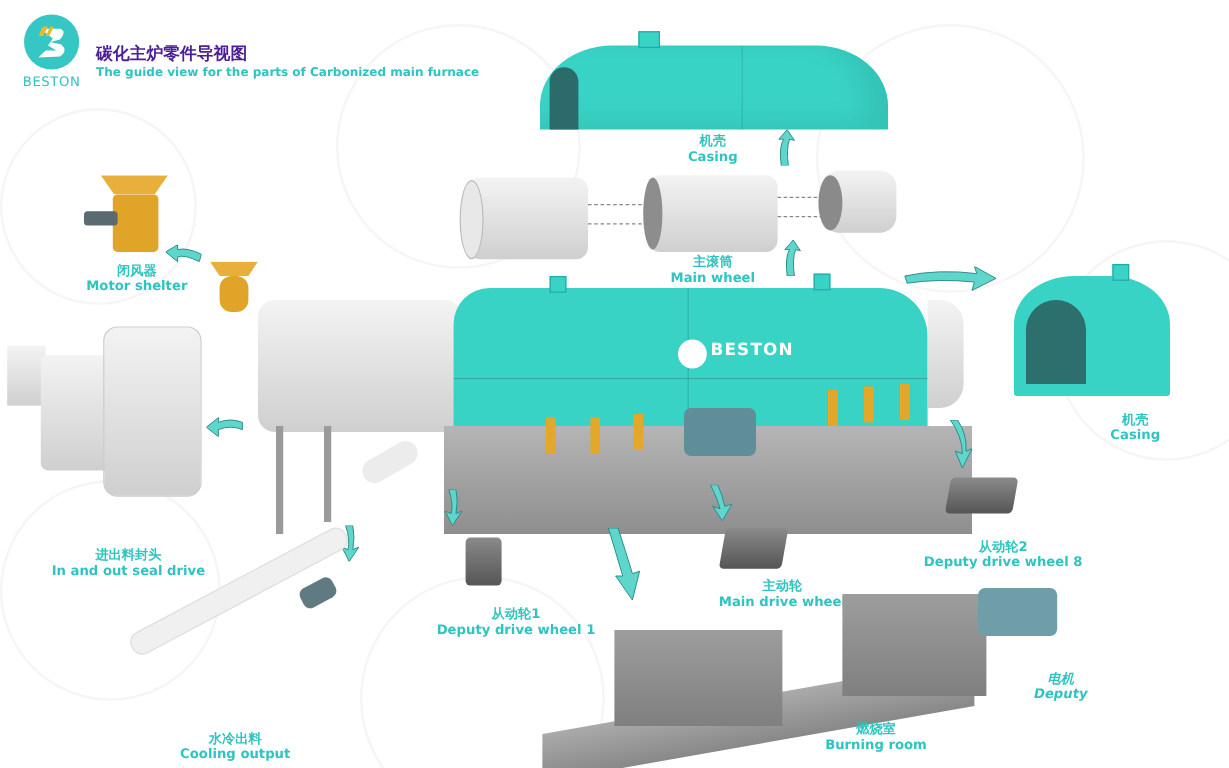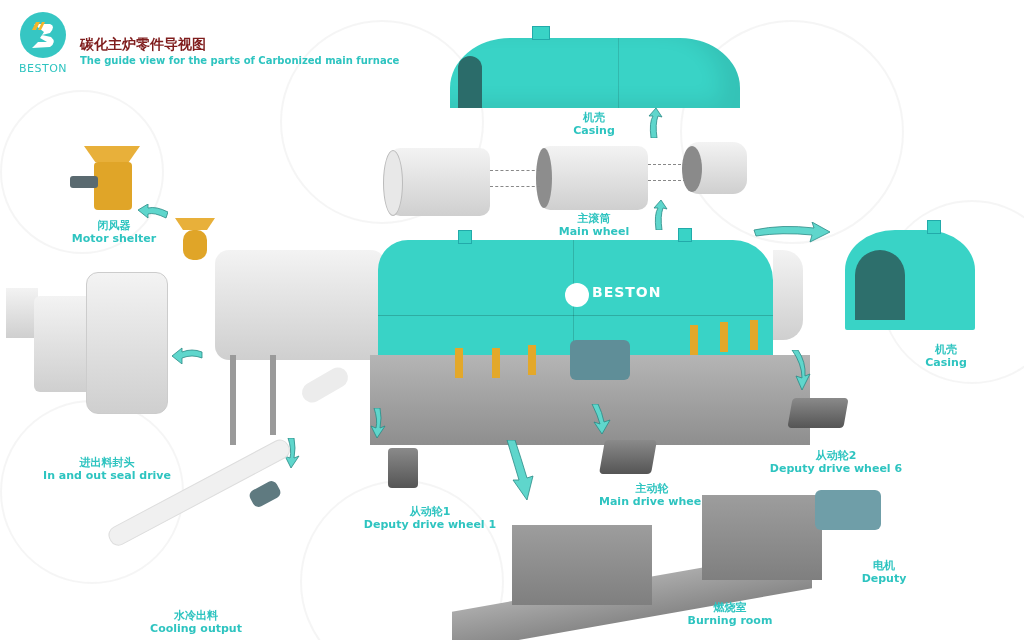--- a/index.html
+++ b/index.html
@@ -27,21 +27,21 @@
 <div class="abs" style="left:14px;top:12px;width:58px;height:66px;">
   <div class="abs" style="left:6px;top:0;width:46px;height:46px;border-radius:50%;background:#36c6c3;">
     <svg width="46" height="46" viewBox="0 0 46 46">
       <path d="M14 12 L30 12 Q36 14 30 21 L22 23 L31 25 Q37 30 30 35 L12 36 L18 30 L27 30 L20 26 L24 20 L20 17 Z" fill="#ffffff"></path>
       <path d="M16 10 L20 10 L16 18 L12 18 Z" fill="#f2b52a"></path>
       <path d="M22 10 L25 10 L21 18 L18 18 Z" fill="#f2b52a"></path>
     </svg>
   </div>
   <div class="abs" style="left:0;top:50px;width:58px;text-align:center;font-size:11px;color:#2ec4c0;letter-spacing:0.5px;">BESTON</div>
 </div>
-<div class="abs" style="left:80px;top:36px;font-size:14px;font-weight:bold;color:#7f1d1d;font-family:Liberation Serif, serif;">碳化主炉零件导视图</div>
+<div class="abs" style="left:80px;top:36px;font-size:14px;font-weight:bold;color:#4c1d95;font-family:Liberation Serif, serif;">碳化主炉零件导视图</div>
 <div class="abs" style="left:80px;top:55px;font-size:10px;font-weight:bold;color:#2ec4c0;">The guide view for the parts of Carbonized main furnace</div>
 
 <div class="abs" style="left:450px;top:38px;width:290px;height:70px;">
   <div class="abs teal" style="left:0;top:0;width:290px;height:70px;border-radius:60px 60px 0 0 / 50px 50px 0 0;box-shadow:inset -20px -6px 20px rgba(0,0,0,0.08);"></div>
   <div class="abs" style="left:8px;top:18px;width:24px;height:52px;background:#2b6c6a;border-radius:12px 12px 0 0;"></div>
   <div class="abs teal" style="left:82px;top:-12px;width:16px;height:12px;border:1px solid #2aa;"></div>
   <div class="abs" style="left:168px;top:0;width:1px;height:70px;background:rgba(0,0,0,0.12);"></div>
 </div>
 <div class="lbl" style="left:594px;top:112px;">
   <span class="cn">机壳</span>
@@ -159,36 +159,36 @@
     <span class="en">Deputy drive wheel 1</span>
 </div>
 <div class="abs" style="left:602px;top:440px;width:52px;height:34px;background:linear-gradient(#8a8a8a,#555);border-radius:4px;transform:skewX(-10deg);"></div>
 <div class="lbl" style="left:652px;top:483px;">
   <span class="cn">主动轮</span>
     <span class="en">Main drive wheel</span>
 </div>
 <div class="abs" style="left:790px;top:398px;width:56px;height:30px;background:linear-gradient(#8a8a8a,#555);border-radius:4px;transform:skewX(-10deg);"></div>
 <div class="lbl" style="left:836px;top:450px;">
   <span class="cn">从动轮2</span>
-    <span class="en">Deputy drive wheel 6</span>
+    <span class="en">Deputy drive wheel 8</span>
 </div>
 
 <div class="abs" style="left:110px;top:530px;width:200px;height:18px;background:#f0f0f0;border:1px solid #ddd;border-radius:9px;transform:rotate(-28deg);transform-origin:left center;"></div>
 <div class="abs" style="left:250px;top:485px;width:30px;height:18px;background:#5f7a80;border-radius:6px;transform:rotate(-28deg);"></div>
 <div class="lbl" style="left:196px;top:610px;">
   <span class="cn">水冷出料</span>
     <span class="en">Cooling output</span>
 </div>
 
 <div class="abs" style="left:452px;top:490px;width:440px;height:140px;">
   <div class="abs grey" style="left:0;top:90px;width:360px;height:40px;background:linear-gradient(#aaa,#888);transform:skewY(-10deg);"></div>
   <div class="abs grey" style="left:60px;top:35px;width:140px;height:80px;background:linear-gradient(#9d9d9d,#7f7f7f);"></div>
   <div class="abs grey" style="left:250px;top:5px;width:120px;height:85px;background:linear-gradient(#9d9d9d,#7f7f7f);"></div>
 </div>
 <div class="abs" style="left:815px;top:490px;width:66px;height:40px;background:#6f9ea8;border-radius:6px;"></div>
-<div class="lbl" style="left:884px;top:560px;">
+<div class="lbl" style="left:884px;top:560px;font-style:italic;">
   <span class="cn">电机</span>
     <span class="en">Deputy</span>
 </div>
 <div class="lbl" style="left:730px;top:602px;">
   <span class="cn">燃烧室</span>
     <span class="en">Burning room</span>
 </div>
 
 </body></html>

